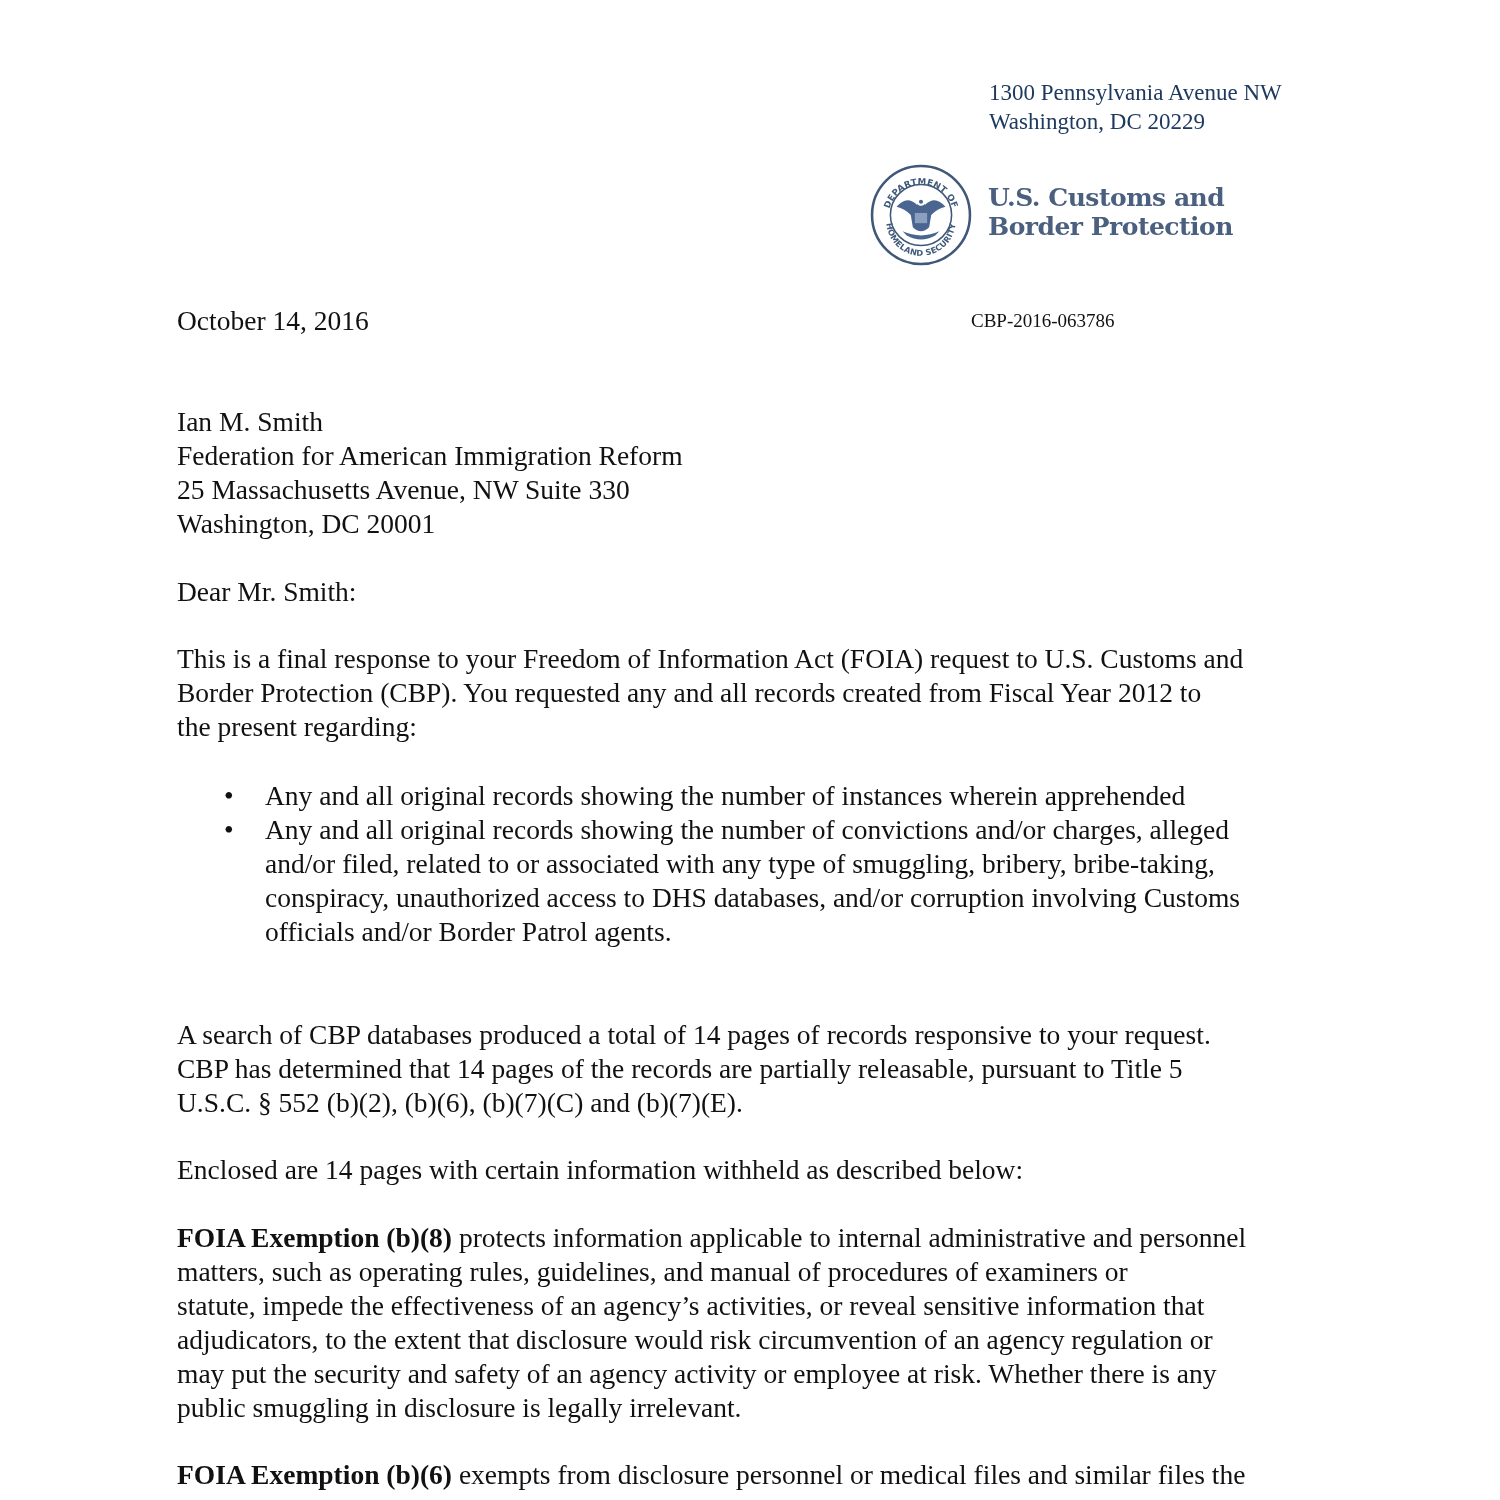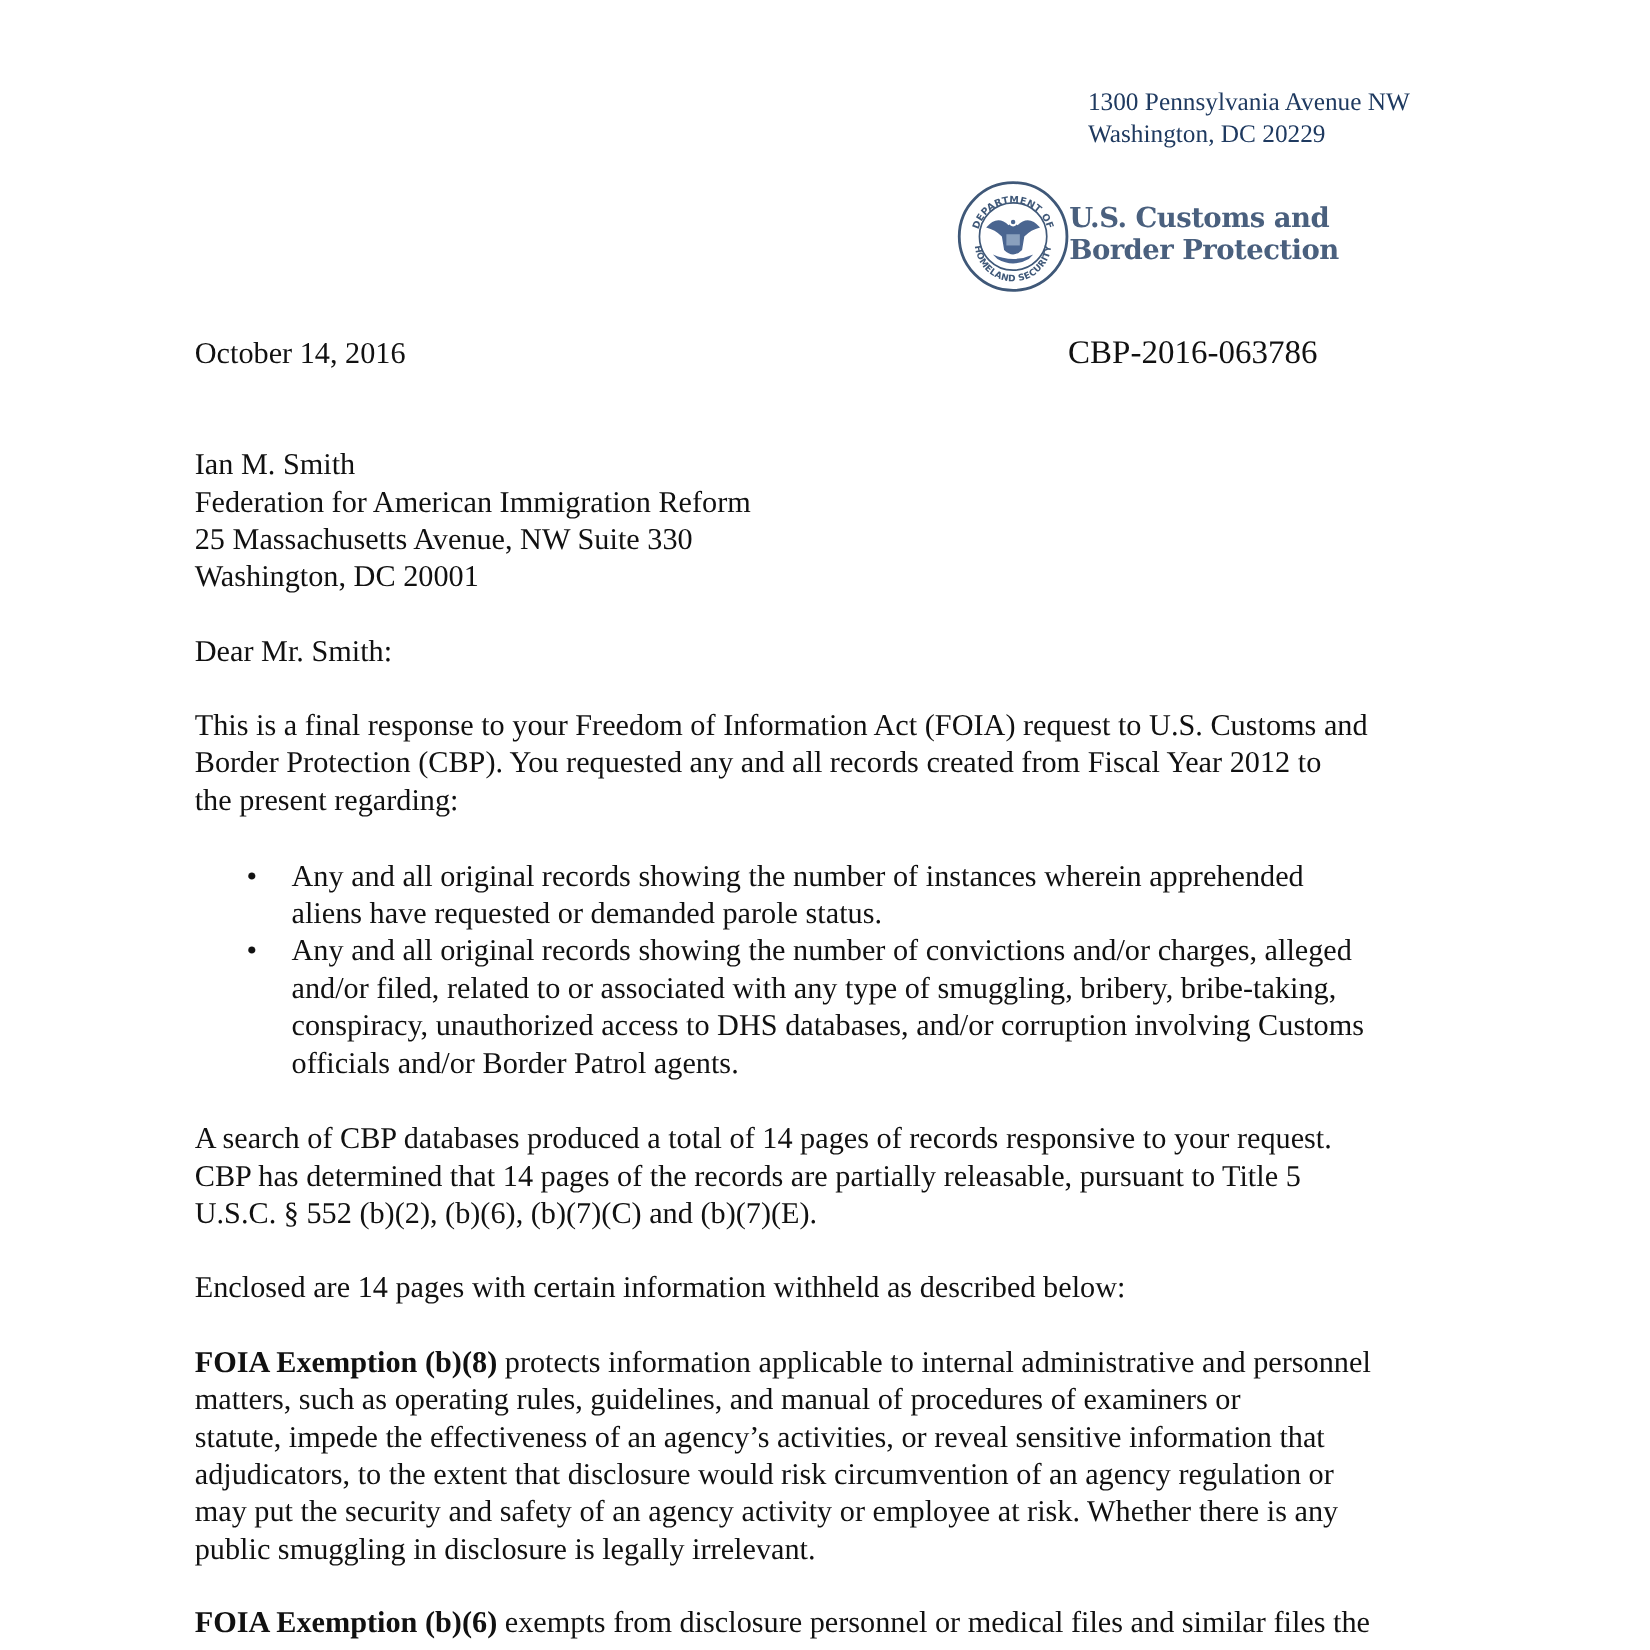--- a/index.html
+++ b/index.html
@@ -35,39 +35,39 @@
       left: 870px;
       top: 164px;
       display: flex;
       align-items: center;
     }
     .seal {
       width: 102px;
       height: 102px;
     }
     .agency-name {
-      margin-left: 0;
+      margin-left: 16px;
       font-family: "DejaVu Serif", "Liberation Serif", serif;
       font-weight: bold;
       font-size: 25px;
       line-height: 29px;
       color: #4a607e;
       letter-spacing: -0.5px;
       margin-top: -6px;
     }
     .agency-name div { white-space: nowrap; }
     .text {
       position: absolute;
       left: 177px;
       font-size: 27.5px;
       line-height: 34px;
       white-space: nowrap;
     }
     .date { top: 304px; }
-    .case-number { position: absolute; left: 971px; top: 304px; font-size: 30px; line-height: 34px; white-space: nowrap; }
+    .case-number { position: absolute; left: 971px; top: 304px; font-size: 19px; line-height: 34px; white-space: nowrap; }
     .recipient { top: 405px; }
     .salutation { top: 575px; }
     .para { white-space: nowrap; }
     .p1 { top: 642px; }
     .bullets {
       position: absolute;
       left: 177px;
       top: 779px;
       font-size: 27.5px;
       line-height: 34px;
@@ -140,21 +140,20 @@
   <div class="text para p1">
     <div>This is a final response to your Freedom of Information Act (FOIA) request to U.S. Customs and</div>
     <div>Border Protection (CBP).  You requested any and all records created from Fiscal Year 2012 to</div>
     <div>the present regarding:</div>
   </div>
 
   <div class="bullets">
     <div class="bullet-item">
       <span class="dot">•</span>
       <div class="line">Any and all original records showing the number of instances wherein apprehended</div>
-      <div class="line">aliens have requested or demanded parole status.</div>
     </div>
     <div class="bullet-item">
       <span class="dot">•</span>
       <div class="line">Any and all original records showing the number of convictions and/or charges, alleged</div>
       <div class="line">and/or filed, related to or associated with any type of smuggling, bribery, bribe-taking,</div>
       <div class="line">conspiracy, unauthorized access to DHS databases, and/or corruption involving Customs</div>
       <div class="line">officials and/or Border Patrol agents.</div>
     </div>
   </div>
 

